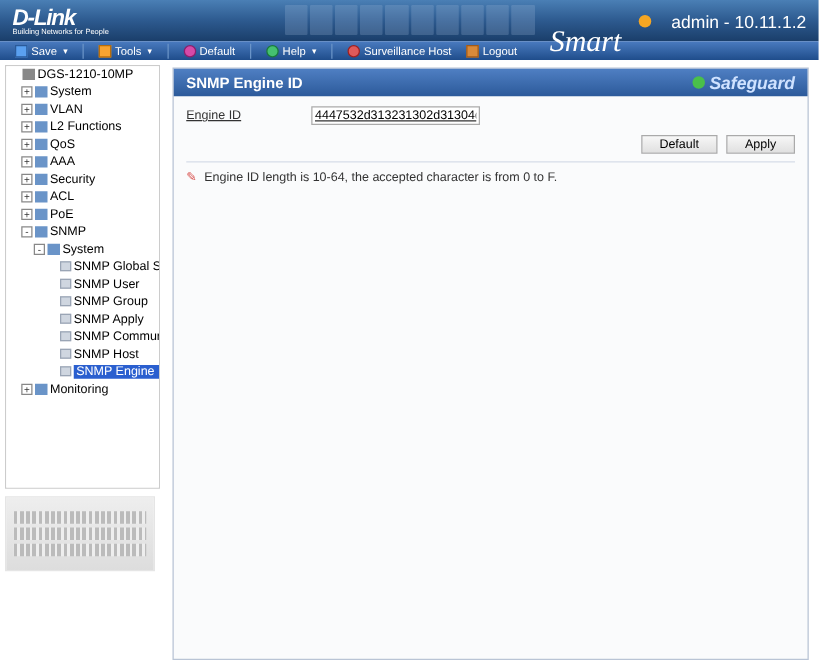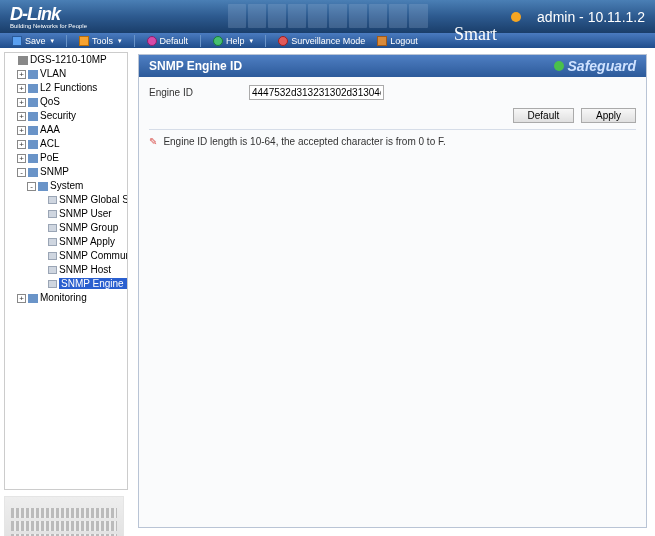--- a/index.html
+++ b/index.html
@@ -10,21 +10,21 @@
     height: 33px;
     background: linear-gradient(to bottom, #4a7fb5 0%, #2d5a8f 50%, #1a3e6a 100%);
     display: flex; align-items: center; justify-content: space-between;
     padding: 0 10px;
     color: #fff;
   }
   .logo { display: flex; flex-direction: column; line-height: 1; }
   .logo-big { font-size: 18px; font-weight: bold; font-style: italic; letter-spacing: -1px; }
   .logo-small { font-size: 6px; }
   .header-right { display:flex; align-items:center; gap:14px; }
-  .smart { font-family: cursive; font-size: 18px; color:#fff;margin-top:36px;}
+  .smart { font-family: cursive; font-size: 24px; font-style: italic; color:#fff;margin-top:36px;}
   .admin { font-size: 14px; display:flex; align-items:center; gap:16px;}
   .admin-icon { width:10px;height:10px;background:#f5a623;border-radius:50%; }
 
   
   .header-switch {
     position:absolute; left:50%; top:4px; transform:translateX(-50%);
     width:200px; height:24px; display:flex; gap:2px; opacity:.25;
   }
   .header-switch span{flex:1;background:#9db7d8;border-radius:1px;}
 
@@ -47,21 +47,21 @@
   .ico-surv { background:#e05a5a; border:1px solid #a02020; border-radius:50%;}
   .ico-logout { background:#d88a3a; border:1px solid #a05a1a;}
   .dd { font-size:7px; margin-left:2px;}
 
   
   .content { display:flex; height: calc(536px - 48px); }
   .sidebar {
     width: 134px; padding:4px 2px 2px 4px;
   }
   .tree-wrap {
-    width:124px; height:438px; overflow:auto;
+    width:124px; height:339px; overflow:auto;
     border:1px solid #ccc; background:#fff;
   }
   .tree, .tree ul { list-style:none; }
   .tree li { white-space:nowrap; padding-left:10px; position:relative; line-height:14px;}
   .tree > li { padding-left:2px;}
   .expander {
     display:inline-block; width:9px; height:9px; border:1px solid #888;
     text-align:center; line-height:7px; font-size:8px; color:#333; margin-right:2px;
     background:#fff; cursor:pointer;
   }
@@ -85,21 +85,21 @@
   .panel { border:1px solid #b9c4d5; height:100%; background:#fafbfc; position:relative;}
   .panel-title {
     height:22px; background:linear-gradient(#4f7fc3,#2c5a9a);
     color:#fff; font-size:12px; font-weight:bold;
     display:flex; align-items:center; justify-content:space-between;
     padding:0 10px;
   }
   .safeguard { display:flex; align-items:center; gap:4px; font-size:14px; font-style:italic; color:#cfe2ff;}
   .sg-ico { width:10px;height:10px;background:#4ac04a;border-radius:50%;}
   .panel-body { padding:8px 10px; color:#333;}
-  .form-row {display:flex; align-items:center; gap:10px; margin-bottom:8px;}
+  .form-row {display:flex; align-items:center; gap:10px; margin-bottom:8px;text-decoration:underline;}
   .form-label{width:90px;}
   .form-input { width:135px; font-size:10px; padding:1px 2px; border:1px solid #aaa;}
   .btn-row{ text-align:right; margin:2px 0 6px; border-bottom:1px solid #d6dde8; padding-bottom:6px;}
   .btn { font-size:10px; padding:1px 14px; margin-left:4px; background:linear-gradient(#f7f7f7,#e0e0e0); border:1px solid #aaa; cursor:pointer;}
   .hint { display:flex; align-items:center; gap:6px; color:#333;}
   .hint-ico { color:#d9534f; font-size:10px;}
 </style>
 </head>
 <body>
 
@@ -149,41 +149,42 @@
     </div>
     <span class="menu-sep"></span>
     <div class="menu-item">
       <span class="menu-ico ico-help"></span>
       <span>Help</span>
       <span class="dd">▾</span>
     </div>
     <span class="menu-sep"></span>
     <div class="menu-item">
       <span class="menu-ico ico-surv"></span>
-      <span>Surveillance Mode</span>
+      <span>Surveillance Host</span>
     </div>
   </div>
   <div class="menu-item">
     <span class="menu-ico ico-logout"></span>
     <span>Logout</span>
   </div>
 </div>
 
 <div class="content">
   <div class="sidebar">
     <div class="tree-wrap">
       <ul class="tree">
         <li>
           <span class="noexp"></span><span class="node-ico ico-device"></span><span class="node-label">DGS-1210-10MP</span>
           <ul>
+            <li><span class="expander">+</span><span class="node-ico ico-folder"></span><span class="node-label">System</span></li>
             <li><span class="expander">+</span><span class="node-ico ico-folder"></span><span class="node-label">VLAN</span></li>
             <li><span class="expander">+</span><span class="node-ico ico-folder"></span><span class="node-label">L2 Functions</span></li>
             <li><span class="expander">+</span><span class="node-ico ico-folder"></span><span class="node-label">QoS</span></li>
+            <li><span class="expander">+</span><span class="node-ico ico-folder"></span><span class="node-label">AAA</span></li>
             <li><span class="expander">+</span><span class="node-ico ico-folder"></span><span class="node-label">Security</span></li>
-            <li><span class="expander">+</span><span class="node-ico ico-folder"></span><span class="node-label">AAA</span></li>
             <li><span class="expander">+</span><span class="node-ico ico-folder"></span><span class="node-label">ACL</span></li>
             <li><span class="expander">+</span><span class="node-ico ico-folder"></span><span class="node-label">PoE</span></li>
             <li><span class="expander">-</span><span class="node-ico ico-folder"></span><span class="node-label">SNMP</span>
               <ul>
                 <li><span class="expander">-</span><span class="node-ico ico-folder"></span><span class="node-label">System</span>
                   <ul>
                     <li><span class="noexp"></span><span class="node-ico ico-leaf"></span><span class="node-label">SNMP Global Settings</span></li>
                     <li><span class="noexp"></span><span class="node-ico ico-leaf"></span><span class="node-label">SNMP User</span></li>
                     <li><span class="noexp"></span><span class="node-ico ico-leaf"></span><span class="node-label">SNMP Group</span></li>
                     <li><span class="noexp"></span><span class="node-ico ico-leaf"></span><span class="node-label">SNMP Apply</span></li>

